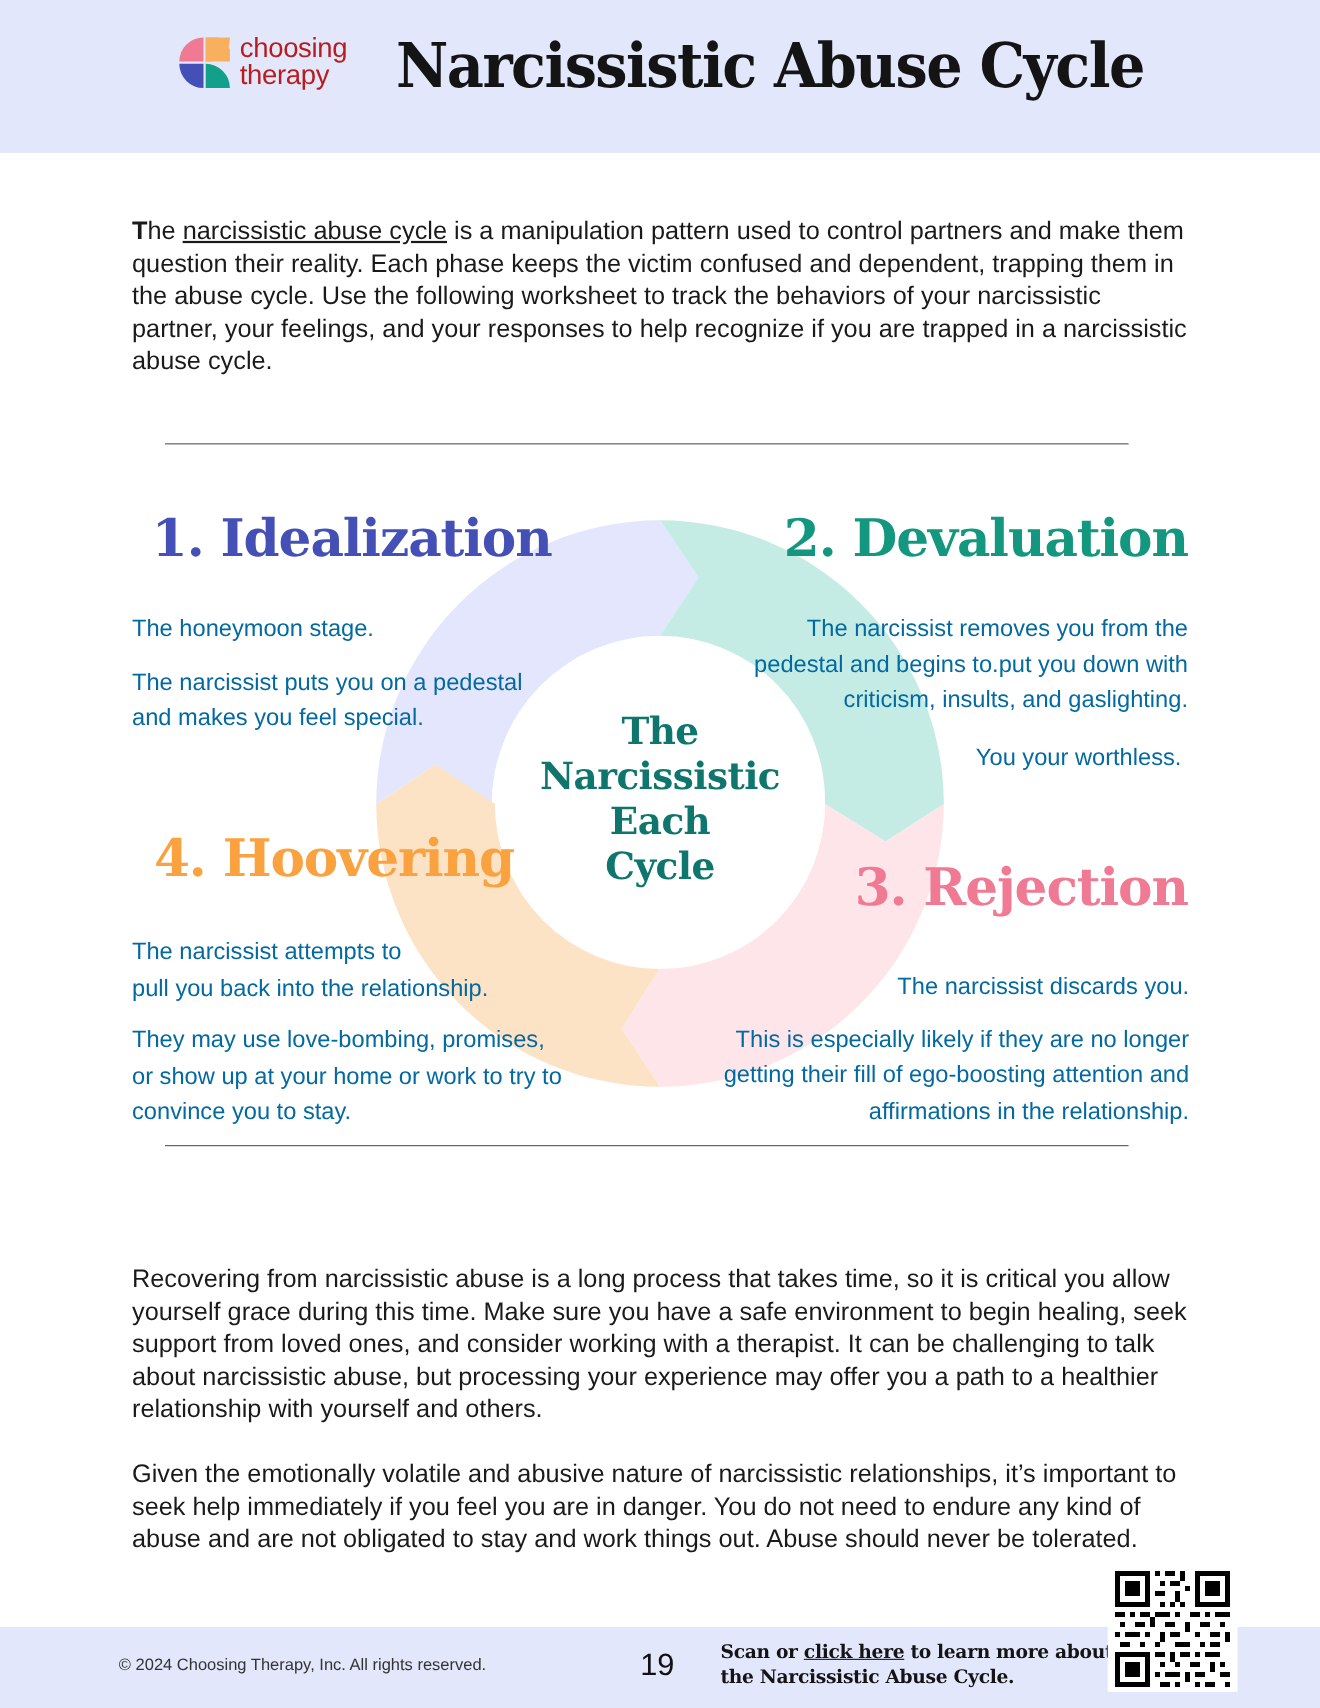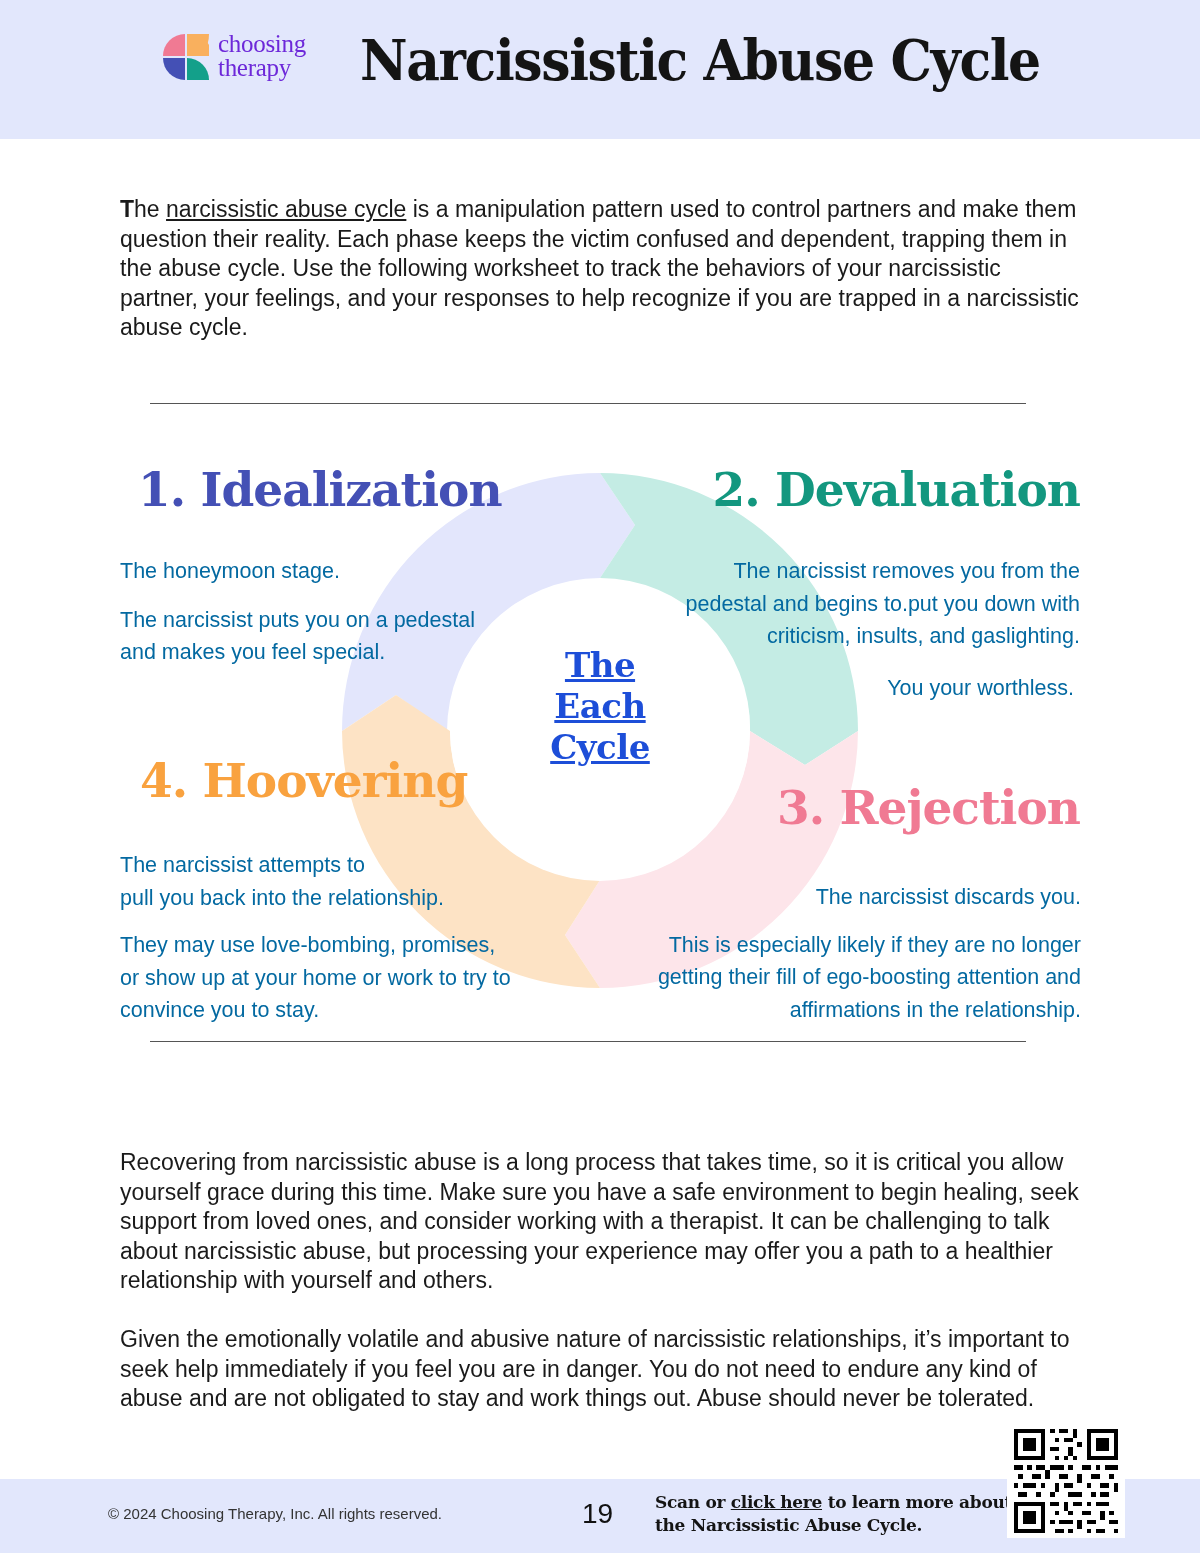--- a/index.html
+++ b/index.html
@@ -8,39 +8,39 @@
     background: #ffffff; color: #1a1a1a;
     font-family: "Liberation Sans", "DejaVu Sans", sans-serif;
   }
   .header {
     position: absolute; left: 0; top: 0; width: 1200px; height: 139px;
     background: #e2e7fc;
   }
   .logo { position: absolute; left: 162px; top: 33px; width: 48px; height: 48px; }
   .logo-text {
     position: absolute; left: 218px; top: 32px; font-size: 25px; line-height: 24px;
-    color: #6d28d9; letter-spacing: -0.3px; font-family: Liberation Serif, serif;
+    color: #b91c1c; letter-spacing: -0.3px;
   }
   .title {
     position: absolute; left: 360px; top: 24px; font-family: "DejaVu Serif", serif;
     font-weight: bold; font-size: 56px; line-height: 72px; color: #141414;
     letter-spacing: -1.5px; transform: scaleX(0.93); transform-origin: left center; white-space: nowrap;
   }
   .intro {
     position: absolute; left: 120px; top: 195px; width: 960px;
     font-size: 23px; line-height: 29.6px; color: #1a1a1a;
   }
   .intro b { font-weight: bold; }
   .intro a { color: #1a1a1a; text-decoration: underline; }
   .rule { position: absolute; left: 150px; width: 876px; height: 1px; background: #555; }
   .ring { position: absolute; left: 330px; top: 460px; width: 540px; height: 540px; }
   .center-label {
     position: absolute; left: 450px; top: 645px; width: 300px; text-align: center;
     font-family: "DejaVu Serif", serif; font-weight: bold; font-size: 34px; line-height: 41px;
-    color: #1d4ed8; letter-spacing: -0.5px; text-decoration: underline;
+    color: #0f766e; letter-spacing: -0.5px;
   }
   .phase-title {
     position: absolute; font-family: "DejaVu Serif", serif; font-weight: bold;
     font-size: 47px; line-height: 56px; letter-spacing: -1px; white-space: nowrap; margin-left: 20px;
   }
   .ptext { position: absolute; font-size: 21.5px; line-height: 32.5px; color: #0369a1; margin-top: 36px; }
   .ptext b { font-weight: normal; }
   .right { text-align: right; }
   .body-para {
     position: absolute; left: 120px; width: 960px; font-size: 23px; line-height: 29.6px; color: #1a1a1a; margin-top: 38px;
@@ -88,20 +88,21 @@
   <path d="M270 13 A258 258 0 0 1 528 271 L475 305 L420 271 A150 150 0 0 0 270 118 L305 65 Z" fill="#c4ece4"></path>
 
   <path d="M528 271 A258 258 0 0 1 270 528 L235 475 L270 420 A150 150 0 0 0 420 271 L475 305 Z" fill="#fde5ea"></path>
 
   <path d="M270 528 A258 258 0 0 1 12 271 L66 235 L120 271 A150 150 0 0 0 270 420 L235 475 Z" fill="#fde3c5"></path>
   <circle cx="270" cy="271" r="150" fill="#ffffff"></circle>
 </svg>
 
 <div class="center-label">
   <div>The</div>
+  <div>Narcissistic</div>
   <div>Each</div>
   <div>Cycle</div>
 </div>
 
 <div class="phase-title" style="left:118px; top:462px; color:#4450b5;">1. Idealization</div>
 <div class="ptext" style="left:120px; top:519px; width:420px;">
   <div>The honeymoon stage.</div>
   <div style="height:16px;"></div>
   <b>The narcissist puts you on a pedestal</b><br>
   <span>and makes you feel special.</span>

